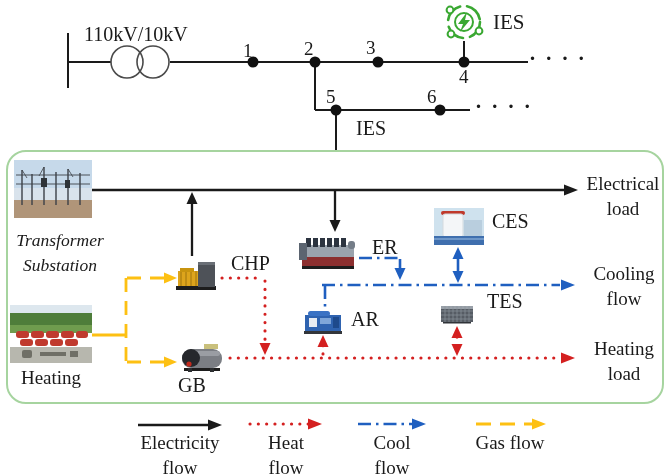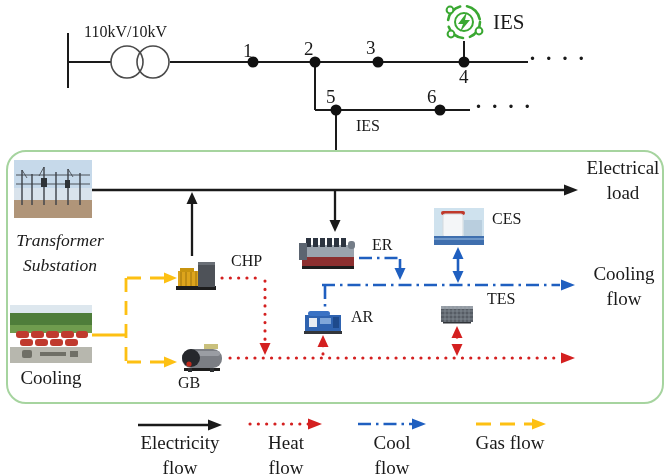--- a/index.html
+++ b/index.html
@@ -9,21 +9,21 @@
   }
   #ies-box{
     position:absolute;left:6px;top:150px;width:654px;height:250px;
     border:2px solid #a6d49f;border-radius:20px;background:#ffffff;box-sizing:content-box;
   }
   svg.layer{position:absolute;left:0;top:0;}
   .lbl{position:absolute;white-space:pre-line;line-height:1.15;}
   .ctr{text-align:center;}
   .fs17{font-size:17.5px;line-height:1.45;font-style:italic;}
   .fs19{font-size:19px;}
-  .fs20{font-size:16px;}
+  .fs20{font-size:20px;}
   .fs21{font-size:21px;}
   .dots{font-size:21px;font-weight:bold;letter-spacing:2px;}
   .two{line-height:1.3;}
   .img{position:absolute;}
 </style>
 </head>
 <body>
 
 <div id="canvas">
 
@@ -242,30 +242,31 @@
   <div class="lbl fs19" style="left:326px;top:86px">5</div>
   <div class="lbl fs19" style="left:427px;top:86px">6</div>
 
   <div class="lbl fs21" style="left:493px;top:10px">IES</div>
   <div class="lbl fs20" style="left:356px;top:117px">IES</div>
 
   <div class="lbl dots" style="left:529px;top:46px">· · · ·</div>
   <div class="lbl dots" style="left:475px;top:94px">· · · ·</div>
 
   <div class="lbl ctr fs17" style="left:2px;top:228px;width:116px">Transformer Substation</div>
-  <div class="lbl ctr fs19" style="left:8px;top:367px;width:86px">Cooling</div>
+  <div class="lbl ctr fs19" style="left:8px;top:367px;width:86px">Heating</div>
 
   <div class="lbl fs20" style="left:231px;top:252px">CHP</div>
   <div class="lbl fs20" style="left:178px;top:374px">GB</div>
   <div class="lbl fs20" style="left:372px;top:236px">ER</div>
   <div class="lbl fs20" style="left:351px;top:308px">AR</div>
   <div class="lbl fs20" style="left:492px;top:210px">CES</div>
   <div class="lbl fs20" style="left:487px;top:290px">TES</div>
 
-  <div class="lbl ctr fs19 two" style="left:578px;top:156px;width:90px">Electrical load</div>
+  <div class="lbl ctr fs19 two" style="left:578px;top:172px;width:90px">Electrical load</div>
   <div class="lbl ctr fs19 two" style="left:580px;top:262px;width:88px">Cooling flow</div>
+  <div class="lbl ctr fs19 two" style="left:580px;top:337px;width:88px">Heating load</div>
 
   <div class="lbl ctr fs19 two" style="left:133px;top:431px;width:94px">Electricity flow</div>
   <div class="lbl ctr fs19 two" style="left:249px;top:431px;width:74px">Heat flow</div>
   <div class="lbl ctr fs19 two" style="left:355px;top:431px;width:74px">Cool flow</div>
   <div class="lbl ctr fs19 two" style="left:473px;top:431px;width:74px">Gas flow</div>
 
 </div>
 
 </body></html>

